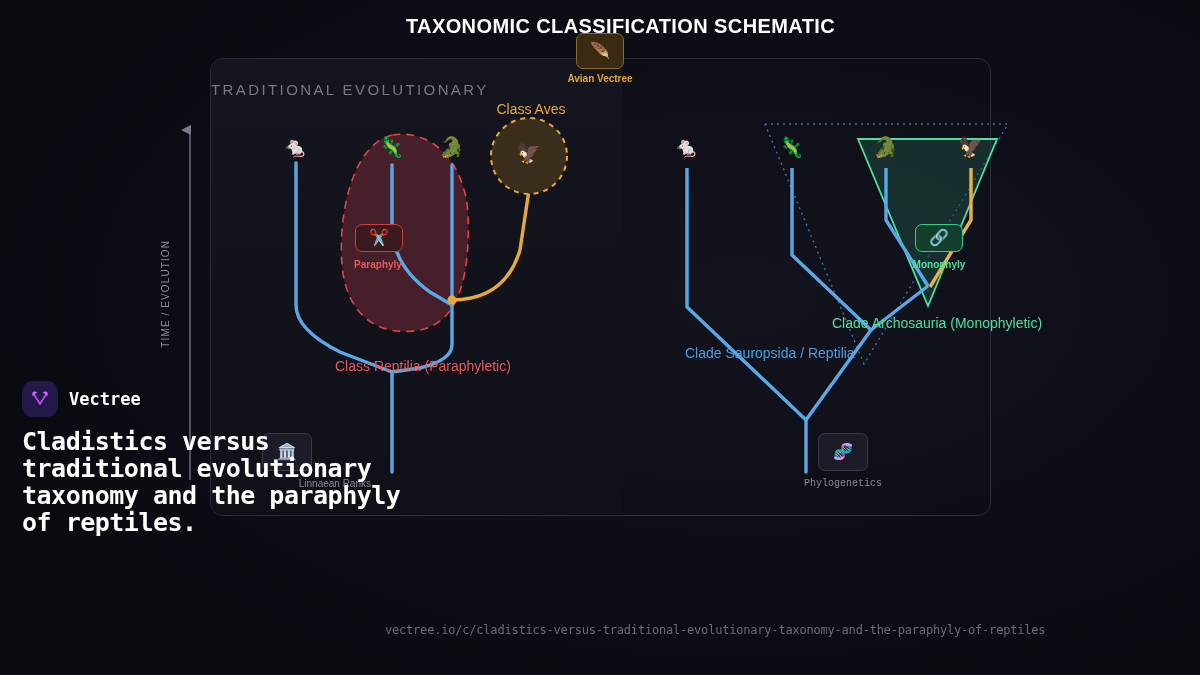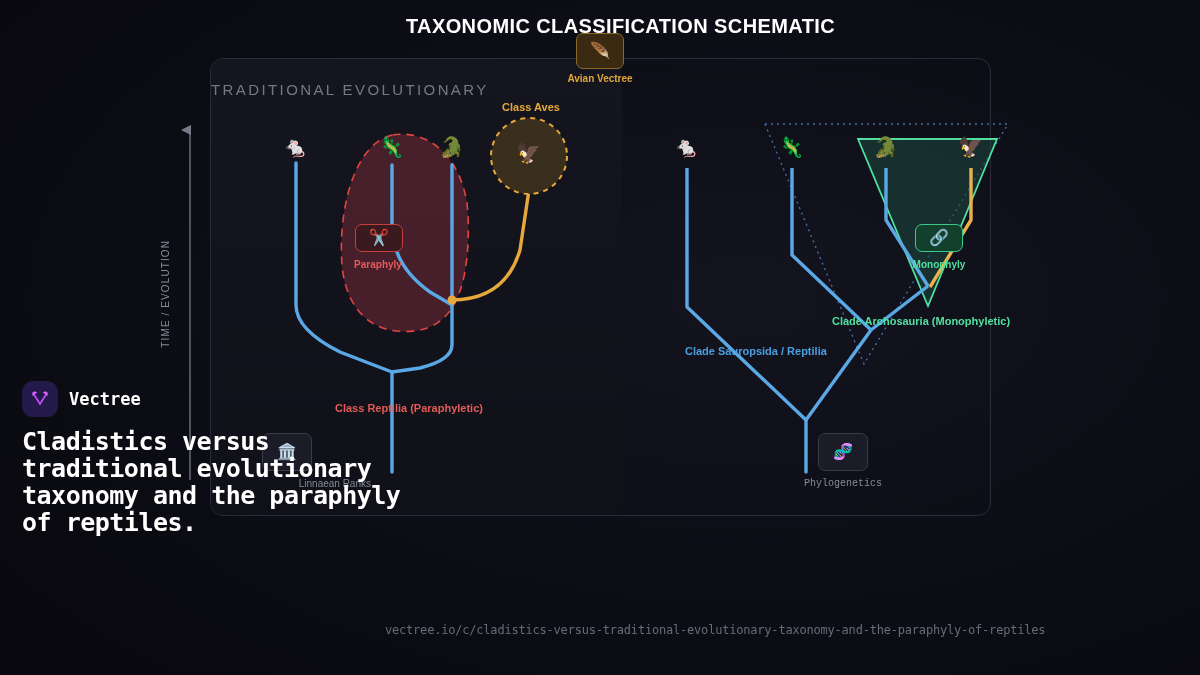--- a/index.html
+++ b/index.html
@@ -69,23 +69,23 @@
 
   #chip-linnaean { left:262px; top:433px; width:50px; height:38px;
     background:#1c1c28; border:1px solid #3a3a48; }
   #cap-linnaean  { left:203px; top:478px; width:168px; color:#8a8a96; font-weight:normal;text-align:right; }
 
   #chip-phylo { left:818px; top:433px; width:50px; height:38px;
     background:#1c1c28; border:1px solid #3a3a48; }
   #cap-phylo  { left:759px; top:478px; width:168px; color:#8a8a96; font-weight:normal;font-family:Liberation Mono, monospace; }
 
   
-  .tree-label { position:absolute; font-size:11px; font-weight:bold; white-space:nowrap; }
+  .tree-label { position:absolute; font-size:14px; font-weight:normal; white-space:nowrap; }
   #lbl-aves      { left:458px; top:101px; width:146px; text-align:center; color:#e8a93c; }
-  #lbl-reptilia  { left:335px; top:358px; color:#e35b57;margin-top:44px; }
+  #lbl-reptilia  { left:335px; top:358px; color:#e35b57; }
   #lbl-sauropsida{ left:685px; top:345px; color:#4a9fe0; }
   #lbl-archo     { left:832px; top:315px; color:#4fe0a0; }
 
   
   #brand { position:absolute; left:22px; top:381px; display:flex; align-items:center; gap:11px; }
   #brand-mark {
     width:36px; height:36px; border-radius:11px; background:#241a4a;
     display:flex; align-items:center; justify-content:center;
   }
   #brand-name { font-family:"DejaVu Sans Mono", monospace; font-size:17px; font-weight:bold; color:#ffffff; }

